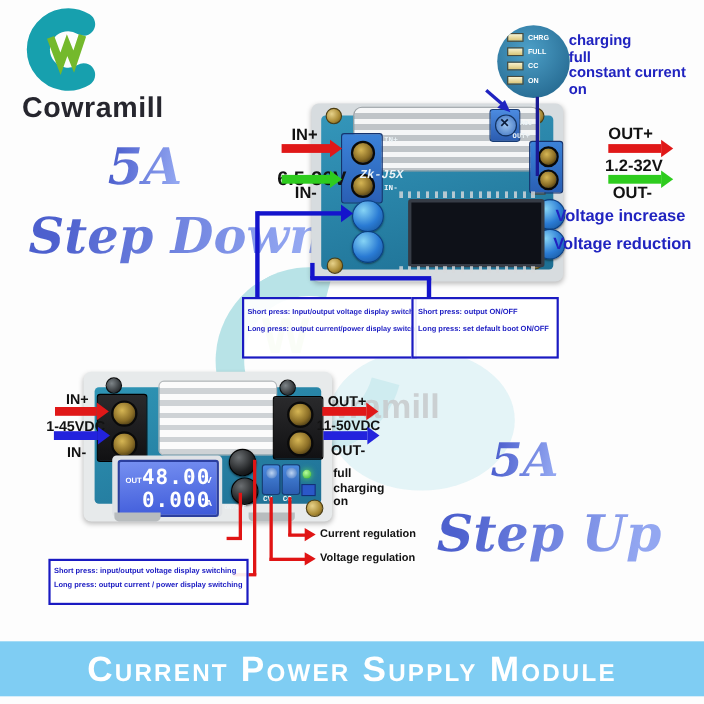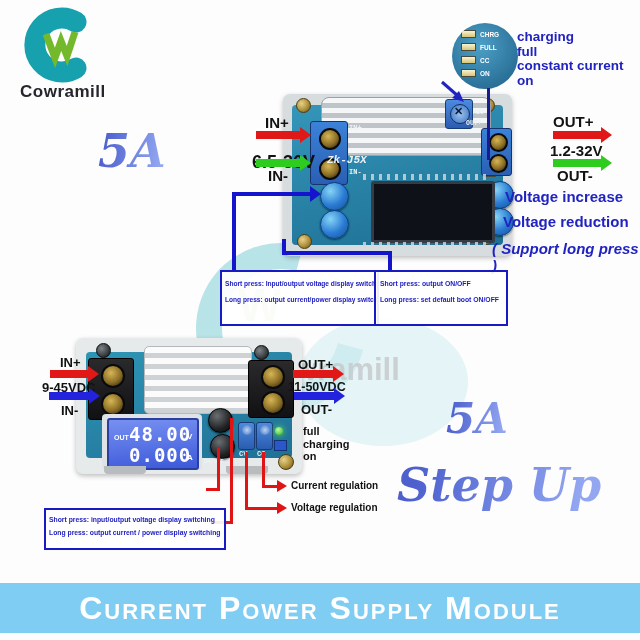--- a/index.html
+++ b/index.html
@@ -66,23 +66,24 @@
 
   <div class="abs wm" style="left:196px;top:243px;width:118px;height:118px;border:26px solid #80cfd6;border-right-color:transparent;border-radius:50%;opacity:.55;transform:rotate(-30deg);"></div>
   <div class="abs wm" style="left:238px;top:278px;font-size:46px;font-weight:bold;color:#93c94e;opacity:.55;">W</div>
   <div class="abs wm" style="left:298px;top:318px;width:170px;height:128px;background:#d9eff3;border-radius:50%;opacity:.7;"></div>
   <div class="abs wm" style="left:293px;top:352px;font-size:31px;font-weight:bold;color:#c7cacc;opacity:.85;">wramill</div>
 
   <svg class="abs" style="left:16px;top:6px;" width="86" height="78" viewBox="0 0 86 78">
     <path d="M60 16 A27 27 0 1 0 60 62" fill="none" stroke="#17a0ae" stroke-width="21" stroke-linecap="round"></path>
     <path d="M30 28 L39 52 L45 35 L51 50 L59 26" fill="none" stroke="#74b92c" stroke-width="7" stroke-linejoin="miter"></path>
   </svg>
-  <div class="abs" style="left:20px;top:82px;font-size:17px;font-weight:bold;color:#26262e;letter-spacing:.5px;">Cowramill</div>
+  <div class="abs" style="left:20px;top:82px;font-size:26px;font-weight:bold;color:#26262e;letter-spacing:.5px;">Cowramill</div>
 
   <div class="abs script" style="left:98px;top:124px;font-size:46px;">5A</div>
+  <div class="abs script" style="left:26px;top:188px;font-size:45px;">Step Down</div>
 
   <svg class="abs" style="left:438px;top:80px;z-index:5;" width="32" height="26" viewBox="0 0 32 26">
     <line x1="4" y1="2" x2="20" y2="16" stroke="#2023c0" stroke-width="3"></line>
     <polygon points="26,22 14,18 21,11" fill="#2023c0"></polygon>
   </svg>
 
   <div class="abs" style="left:452px;top:23px;width:66px;height:66px;border-radius:50%;background:radial-gradient(circle at 42% 35%,#4da0c8,#1d5e85);z-index:5;overflow:hidden;">
     <div style="position:absolute;left:9px;top:7px;display:flex;align-items:center;gap:4px;">
       <div class="led-chip" style="width:13px;height:6px;"></div>
       <span style="font-size:6.5px;color:#fff;font-weight:bold;">CHRG</span>
@@ -164,21 +165,20 @@
       <div class="bar"></div>
     </div>
   <div class="abs black-note" style="left:550px;top:142px;font-size:15px;z-index:5;">1.2-32V</div>
   <div class="harrow" style="--c:#2ecc1e;left:553px;top:159px;width:48px;z-index:5;">
       <div class="bar"></div>
     </div>
   <div class="abs black-note" style="left:557px;top:167px;font-size:15px;z-index:5;">OUT-</div>
 
   <div class="abs blue-note board-note" style="left:503px;top:213px;font-size:15px;">Voltage reduction</div>
   <div class="abs blue-note board-note" style="left:505px;top:188px;font-size:15px;">Voltage increase</div>
-  <div class="abs blue-note board-note" style="left:492px;top:240px;font-size:15px;font-style:italic;">( Support long press )</div>
 
   <div class="harrow" style="--c:#1414cc;left:234px;top:192px;width:76px;height:4px;z-index:4;">
       <div class="bar"></div>
     </div>
   <div class="line blue-line" style="left:232px;top:192px;width:3.5px;height:80px;z-index:4;"></div>
   <div class="line blue-line" style="left:388px;top:253px;width:3.5px;height:19px;z-index:4;"></div>
   <div class="line blue-line" style="left:282px;top:251px;width:110px;height:3.5px;z-index:4;"></div>
   <div class="line blue-line" style="left:282px;top:239px;width:3.5px;height:14px;z-index:4;"></div>
 
   <div class="note-box" style="left:220px;top:270px;width:149px;height:44px;padding:4px 3px;font-size:6.6px;line-height:16px;">
@@ -231,21 +231,21 @@
     <div class="screw-gold" style="left:202px;top:116px;width:14px;height:14px;"></div>
 
     <div class="abs" style="left:28px;top:128px;width:42px;height:8px;background:#b8bcbe;border-radius:0 0 4px 4px;"></div>
     <div class="abs" style="left:150px;top:128px;width:42px;height:8px;background:#b8bcbe;border-radius:0 0 4px 4px;"></div>
   </div>
 
   <div class="abs black-note" style="left:60px;top:355px;font-size:13px;z-index:5;">IN+</div>
   <div class="harrow" style="--c:#e01818;left:50px;top:370px;width:38px;z-index:5;">
       <div class="bar"></div>
     </div>
-  <div class="abs black-note" style="left:42px;top:380px;font-size:13px;z-index:5;">9-45VDC</div>
+  <div class="abs black-note" style="left:42px;top:380px;font-size:13px;z-index:5;">1-45VDC</div>
   <div class="harrow" style="--c:#2323dd;left:49px;top:392px;width:40px;z-index:5;">
       <div class="bar"></div>
     </div>
   <div class="abs black-note" style="left:61px;top:403px;font-size:13px;z-index:5;">IN-</div>
 
   <div class="abs black-note" style="left:298px;top:357px;font-size:13px;z-index:5;">OUT+</div>
   <div class="harrow" style="--c:#e01818;left:293px;top:370px;width:40px;z-index:5;">
       <div class="bar"></div>
     </div>
   <div class="abs black-note" style="left:288px;top:380px;font-size:12.5px;z-index:5;">11-50VDC</div>

